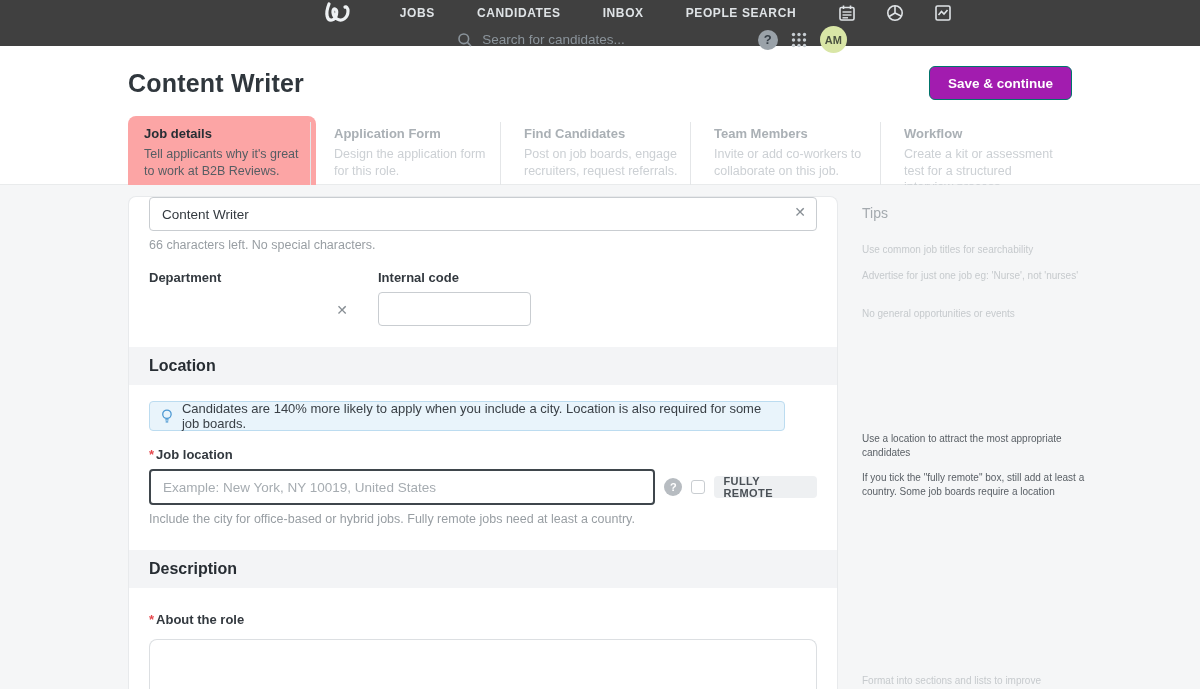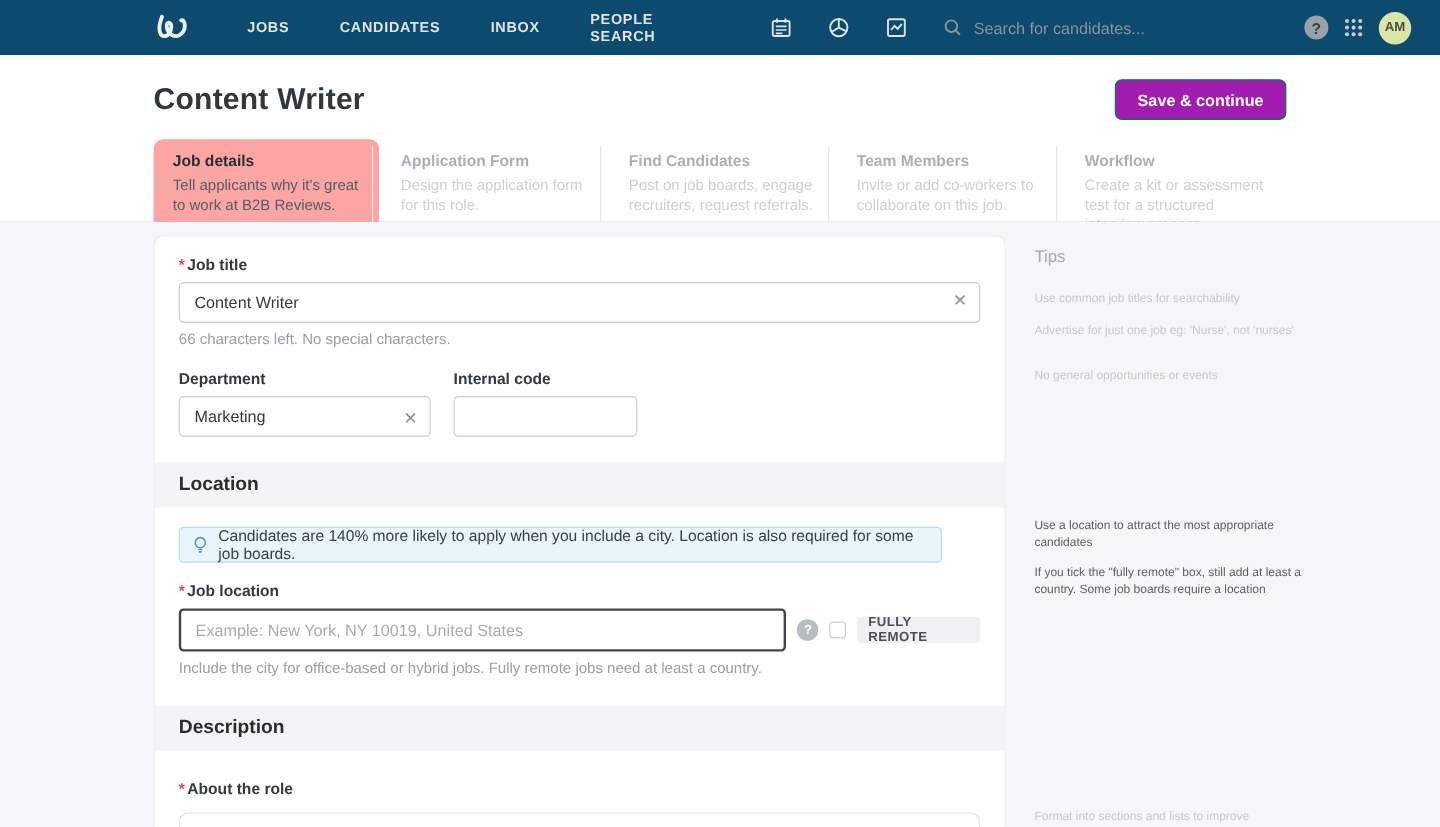--- a/index.html
+++ b/index.html
@@ -1,19 +1,19 @@
 <!DOCTYPE html>
 <html><head>
 <meta charset="utf-8">
 <style>
   * { margin:0; padding:0; box-sizing:border-box; }
   html,body { width:1200px; height:689px; overflow:hidden; font-family:"Liberation Sans", sans-serif; background:#f5f6f7; }
 
   
-  .navbar { height:46px; background:#0c4a6e; display:flex; align-items:center; padding:0 24px 0 128px; }
+  .navbar { height:46px; background:#404040; display:flex; align-items:center; padding:0 24px 0 128px;flex-direction:column; }
   .nav-left { display:flex; align-items:center; flex:1; }
   .logo { margin-right:44px; display:flex; align-items:center; cursor:pointer; }
   .nav-item { color:#dfe3e6; font-size:12px; font-weight:bold; letter-spacing:.6px; text-decoration:none; margin-right:42px; cursor:pointer; }
   .nav-ico { margin-right:30px; display:flex; align-items:center; cursor:pointer; }
   .nav-right { display:flex; align-items:center; gap:13px; }
   .nav-search { display:flex; align-items:center; gap:9px; color:#8b949b; font-size:13.5px; margin-right:120px; cursor:text; }
   .help-circle { width:20px; height:20px; border-radius:50%; background:#9aa2a9; color:#353e46; font-size:13px; font-weight:bold; display:flex; align-items:center; justify-content:center; cursor:pointer; }
   .avatar { width:27px; height:27px; border-radius:50%; background:#d9e6a6; color:#49513f; font-size:11px; font-weight:bold; display:flex; align-items:center; justify-content:center; cursor:pointer; }
 
   
@@ -169,33 +169,29 @@
     <div class="step">
       <div class="step-title">Workflow</div>
       <div class="step-desc">Create a kit or assessment test for a structured interview process</div>
     </div>
   </div>
 </header>
 
 <div class="main">
   <section class="card">
 
-    <div class="fld-label">
-      <span class="req">*</span><span>Job title</span>
-    </div>
     <div class="input-wrap">
       <input class="text-input" value="Content Writer" style="">
       <span class="clear-x">✕</span>
     </div>
     <div class="helper">66 characters left. No special characters.</div>
 
     <div class="two-col">
       <div class="col-dept">
         <div class="fld-label">Department</div>
-        <input class="text-input" value="Marketing" style="">
         <span class="clear-x">✕</span>
       </div>
       <div class="col-code">
         <div class="fld-label">Internal code</div>
         <input class="text-input" value="" style="">
       </div>
     </div>
 
     <div class="section-head">Location</div>
 

